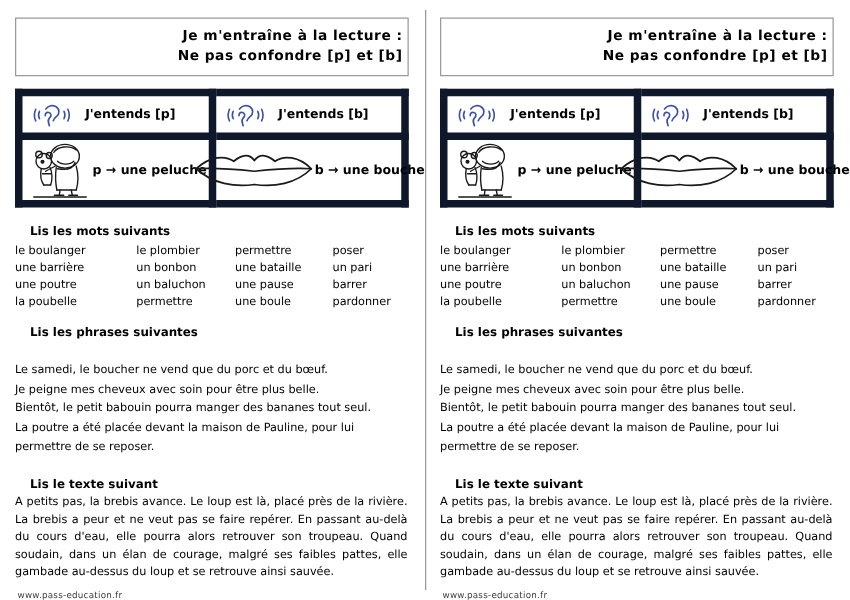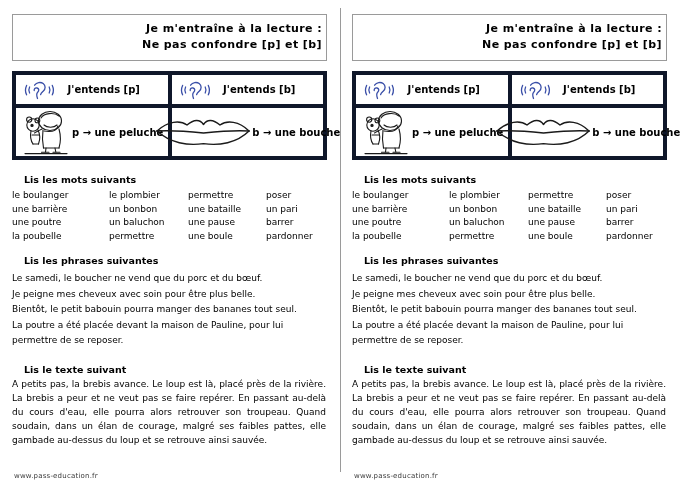--- a/index.html
+++ b/index.html
@@ -61,21 +61,21 @@
   }
 
   
   .pho-table {
     margin-top: 10px;
     width: 315px;
     border-collapse: collapse;
     table-layout: fixed;
   }
   .pho-table td {
-    border: 4px solid #0f172a;
+    border: 6px solid #0f172a;
     padding: 0;
     vertical-align: middle;
     margin-left: 20px;
   }
   .pho-head-cell {
     height: 29px;
   }
   .pho-head-inner {
     display: flex;
     align-items: center;
@@ -166,21 +166,21 @@
   }
 
   .phrases-section { margin-top: 13px; }
   .phrase-line {
     font-family: "DejaVu Sans", sans-serif;
     font-size: 9px;
     line-height: 15.5px;
     width: 312px;
   }
   .phrases-section .phrase-line:first-of-type {
-    margin-top: 5px;
+    margin-top: 17px;
   }
 
   .text-section { margin-top: 15px; }
   .text-body {
     font-family: "DejaVu Sans", sans-serif;
     font-size: 9px;
     line-height: 14px;
     width: 314px;
     text-align: justify;
     margin-top: 2px;

